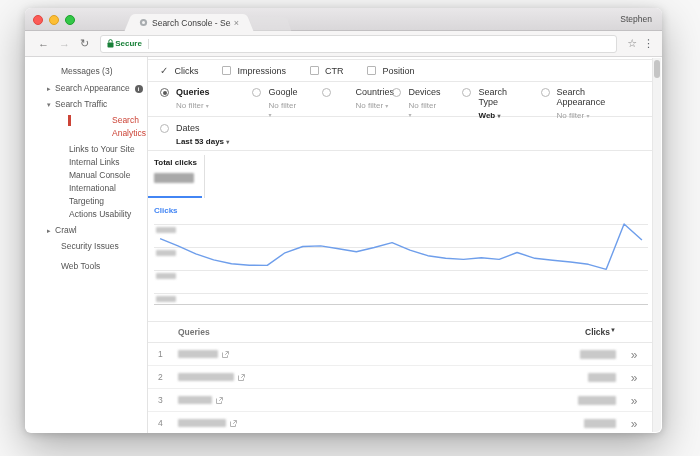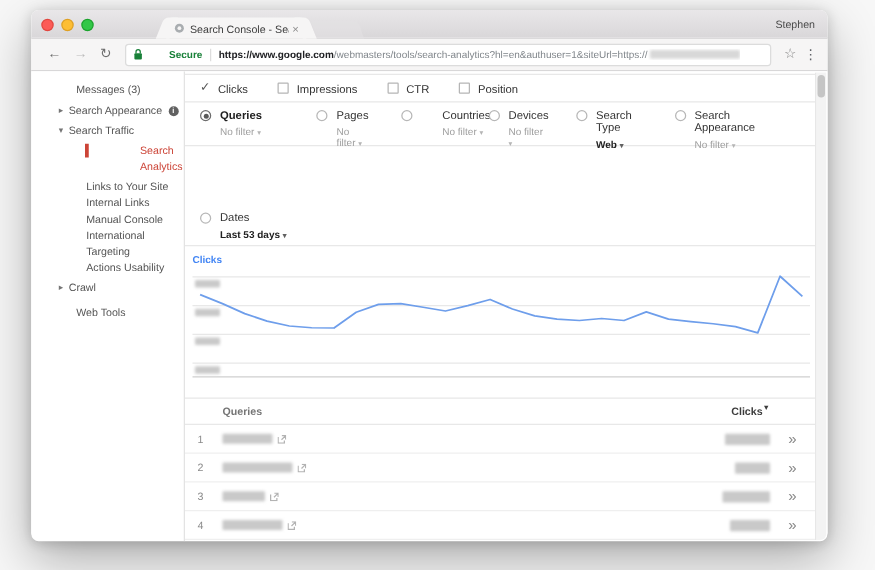--- a/index.html
+++ b/index.html
@@ -49,21 +49,21 @@
   .navbar{
     height:25px;background:#f6f5f5;border-bottom:1px solid #d8d7d8;
     display:flex;align-items:center;padding:0 8px;
   }
   .nav-btn{font-size:11px;color:#6d6d6d;margin:0 5px;line-height:1;}
   .nav-btn.disabled{color:#bcbcbc;}
   .omnibox{
     flex:1;height:16px;background:#fff;border:1px solid #dcdcdc;border-radius:3px;
     margin:0 6px 0 6px;display:flex;align-items:center;padding:0 6px;overflow:hidden;
   }
-  .secure{display:flex;align-items:flex-start;gap:21px;flex:none;}
+  .secure{display:flex;align-items:flex-start;gap:1px;flex:none;}
   .secure-label{font-size:8px;color:#188038;font-weight:bold;}
   .omni-sep{width:1px;height:10px;background:#ddd;margin:0 6px;flex:none;}
   .url{font-size:8px;white-space:nowrap;overflow:hidden;display:flex;align-items:center;}
   .url .host{color:#202124;font-weight:bold;}
   .url .path{color:#80868b;font-weight:normal;}
   .toolbar-icon{font-size:11px;color:#8a8a8a;margin:0 4px;line-height:1;}
   .menu-icon{font-size:11px;color:#5f6368;margin-left:2px;}
   
   .content{
     position:relative;height:376px;background:#fff;display:flex;
@@ -107,21 +107,21 @@
   .radio.sel{border-color:#6d6d6d;}
   .radio.sel::after{content:"";position:absolute;left:1.5px;top:1.5px;width:4px;height:4px;border-radius:50%;background:#5a5a5a;}
   .dim-label{font-size:9px;color:#333;line-height:10px;}
   .dim-label.bold{font-weight:bold;color:#212121;}
   .dim-filter{font-size:8px;color:#9e9e9e;margin-top:4px;}
   .dim-filter .caret{font-size:6px;color:#b5b5b5;}
   .dim-filter.strong{color:#212121;font-weight:bold;}
   .dim-filter.strong .caret{color:#616161;}
   .dates-row{
     height:34px;border-bottom:1px solid #e8e8e8;
-    display:flex;align-items:flex-start;padding:6px 0 0 12px;box-sizing:border-box;gap:7px;margin-top:46px;
+    display:flex;align-items:flex-start;padding:6px 0 0 12px;box-sizing:border-box;gap:7px;
   }
   
   .totals{position:relative;height:49px;}
   .metric-card{
     position:absolute;left:0;top:4px;width:54px;height:43px;box-sizing:border-box;
     border-bottom:2px solid #4285f4;padding:3px 0 0 6px;
   }
   .card-label{font-size:8px;font-weight:bold;color:#212121;}
   .card-divider{position:absolute;left:56px;top:4px;width:1px;height:43px;background:#e0e0e0;}
   
@@ -187,25 +187,20 @@
     <span class="nav-btn">↻</span>
     <div class="omnibox">
       <span class="secure">
         <svg width="7" height="9" viewBox="0 0 7 9">
             <rect x="0.5" y="3.5" width="6" height="5" rx="0.8" fill="#188038"></rect>
             <path d="M1.8 3.5 V2.3 a1.7 1.7 0 0 1 3.4 0 V3.5" fill="none" stroke="#188038" stroke-width="1"></path>
           </svg>
         <span class="secure-label">Secure</span>
       </span>
       <span class="omni-sep"></span>
-      <span class="url">
-        <span class="host">https://www.google.com</span>
-          <span class="path">/webmasters/tools/search-analytics?hl=en&amp;authuser=1&amp;siteUrl=https://</span>
-        <span class="blob light" style="width:72px;height:7px;margin-left:2px;"></span>
-      </span>
     </div>
     <span class="toolbar-icon">☆</span>
     <span class="menu-icon">⋮</span>
   </div>
 
   <div class="content">
 
     <div class="sidebar">
       <div class="side-item plain">
         <span>Messages (3)</span>
@@ -234,20 +229,23 @@
       <div class="side-item sub">
         <span>International Targeting</span>
       </div>
       <div class="side-item sub">
         <span>Actions Usability</span>
       </div>
       <div class="side-item gap-sm">
         <span class="arr">▸</span>
         <span>Crawl</span>
       </div>
+      <div class="side-item plain gap-sm">
+        <span>Security Issues</span>
+      </div>
       <div class="side-item plain gap-lg">
         <span>Web Tools</span>
       </div>
     </div>
 
     <div class="main">
 
       <div class="metrics-row">
         <div class="metric">
           <span class="checkmark">✓</span>
@@ -271,21 +269,21 @@
         <div class="dim">
           <span class="radio sel"></span>
           <div>
             <div class="dim-label bold">Queries</div>
             <div class="dim-filter"><span>No filter</span> <span class="caret">▾</span></div>
           </div>
         </div>
         <div class="dim">
           <span class="radio"></span>
           <div>
-            <div class="dim-label">Pages</div>
+            <div class="dim-label">Google</div>
             <div class="dim-filter"><span>No filter</span> <span class="caret">▾</span></div>
           </div>
         </div>
         <div class="dim">
           <span class="radio"></span>
           <div>
             <div class="dim-label">Countries</div>
             <div class="dim-filter"><span>No filter</span> <span class="caret">▾</span></div>
           </div>
         </div>
@@ -313,20 +311,27 @@
       </div>
 
       <div class="dates-row">
         <span class="radio"></span>
         <div>
           <div class="dim-label">Dates</div>
           <div class="dim-filter strong"><span>Last 53 days</span> <span class="caret">▾</span></div>
         </div>
       </div>
 
+      <div class="totals">
+        <div class="metric-card">
+          <div class="card-label">Total clicks</div>
+          <div class="blob dark" style="width:40px;height:10px;margin-top:6px;"></div>
+        </div>
+        <div class="card-divider"></div>
+      </div>
 
       <div class="chart-section">
         <div class="chart-legend">Clicks</div>
         <div class="plot">
           <div class="gridline" style="top:5px;"></div>
           <div class="gridline" style="top:28px;"></div>
           <div class="gridline" style="top:51px;"></div>
           <div class="gridline" style="top:74px;"></div>
           <div class="axis-bottom"></div>
           <div class="blob" style="position:absolute;left:2px;top:8px;width:20px;height:6px;"></div>

